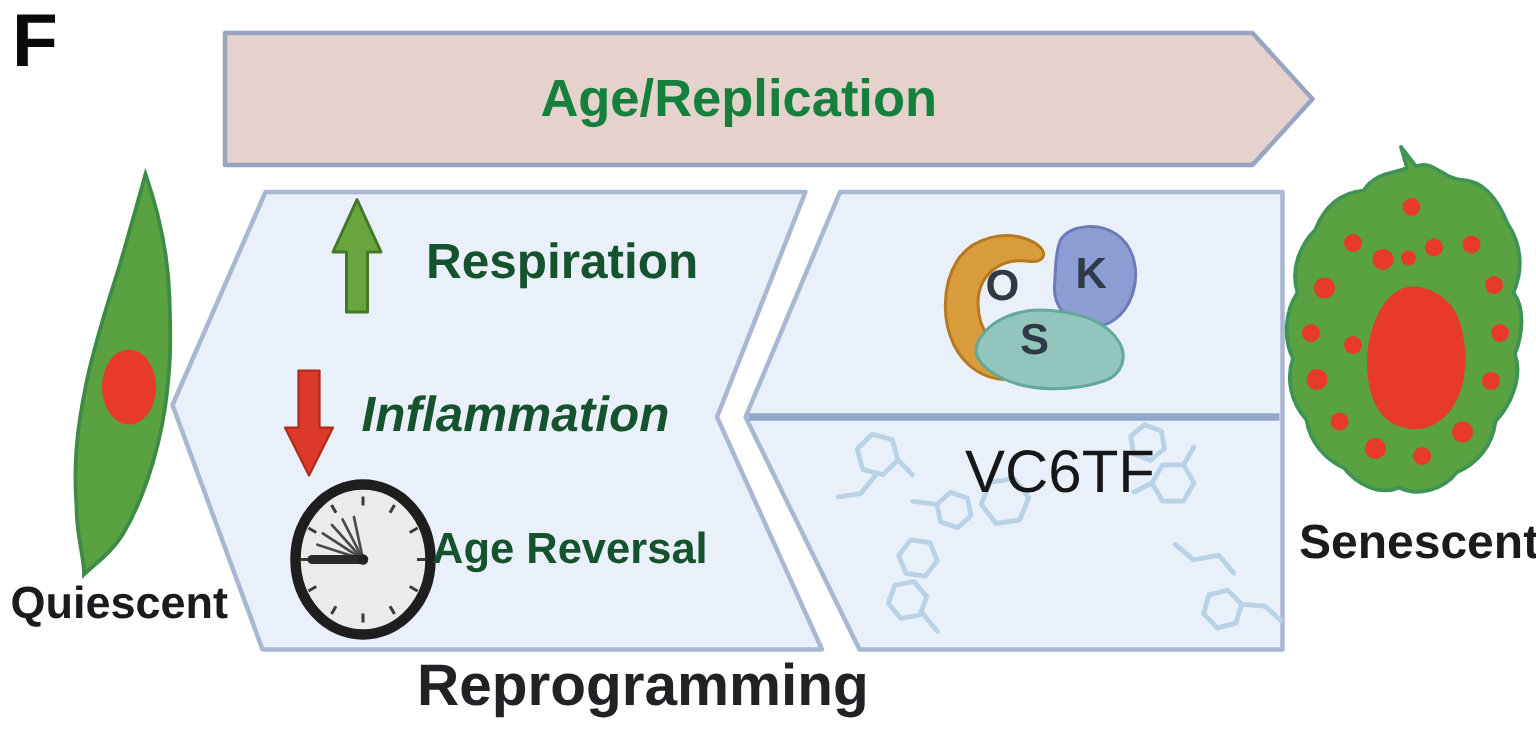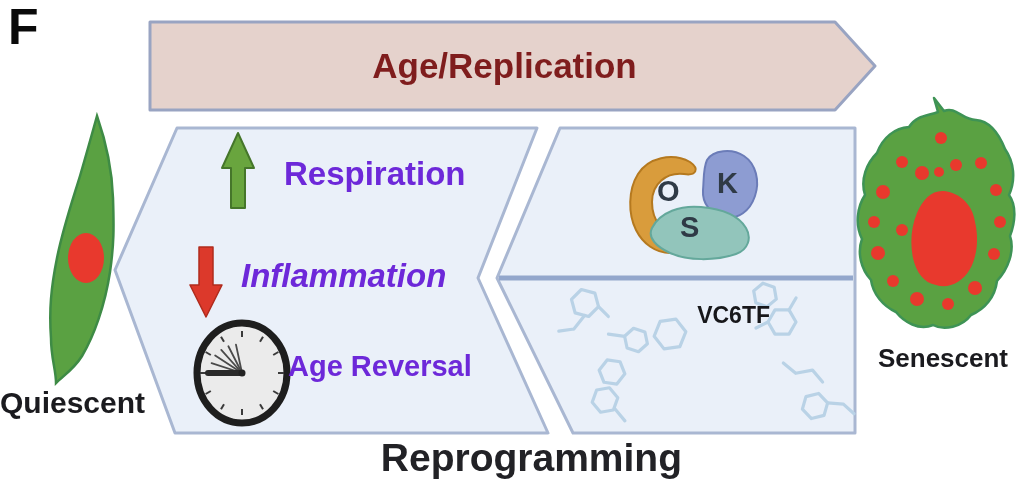--- a/index.html
+++ b/index.html
@@ -1,30 +1,30 @@
 <!DOCTYPE html>
 <html><head>
 <meta charset="utf-8">
 <style>
   html,body{margin:0;padding:0;background:#fff;}
   .stage{
     position:relative;width:1024px;height:488px;background:#ffffff;
     font-family:"Liberation Sans", sans-serif;overflow:hidden;
   }
   .stage svg{position:absolute;left:0;top:0;}
-  .lbl{position:absolute;color:#6d28d9;font-weight:600;white-space:nowrap;line-height:1.1;}
+  .lbl{position:absolute;color:#14532d;font-weight:600;white-space:nowrap;line-height:1.1;}
   .panel-f{left:8px;top:0px;font-size:50px;font-weight:800;color:#0a0a0a;}
-  .age-rep{left:150px;top:22px;width:685px;height:88px;display:flex;align-items:center;justify-content:center;font-size:35px;color:#7f1d1d;padding-left:12px;}
+  .age-rep{left:150px;top:22px;width:685px;height:88px;display:flex;align-items:center;justify-content:center;font-size:35px;color:#15803d;}
   .respiration{left:284px;top:156px;font-size:33px;}
   .inflammation{left:241px;top:258px;font-size:33px;font-style:italic;}
   .age-reversal{left:288px;top:351px;font-size:29px;}
-  .compounds{left:545px;top:295px;width:225px;text-align:right;font-size:23px;font-weight:700;color:#17171a;line-height:41px;}
-  .quiescent{left:0px;top:386px;width:152px;text-align:left;font-size:30px;color:#1b1b1f;}
-  .senescent{left:866px;top:344px;width:154px;text-align:center;font-size:26px;color:#1b1b1f;}
-  .reprogramming{left:278px;top:437px;width:404px;text-align:right;font-size:39px;color:#222226;}
+  .compounds{left:545px;top:295px;width:225px;text-align:right;font-size:40px;font-weight:400;color:#17171a;line-height:41px;}
+  .quiescent{left:0px;top:386px;width:152px;text-align:right;font-size:30px;color:#1b1b1f;}
+  .senescent{left:866px;top:344px;width:154px;text-align:center;font-size:32px;color:#1b1b1f;}
+  .reprogramming{left:278px;top:437px;width:404px;text-align:left;font-size:39px;color:#222226;}
   .osk-letter{font-size:29px;font-weight:600;color:#2f3a46;}
   .osk-o{left:657px;top:176px;}
   .osk-k{left:717px;top:168px;}
   .osk-s{left:680px;top:212px;}
   
   .big-arrow{stroke:#99a4c2;stroke-width:3;stroke-linejoin:round;}
   .chevron{stroke:#a9b7d2;stroke-width:3;stroke-linejoin:round;}
   .up-arrow{stroke:#45762a;stroke-width:2;stroke-linejoin:round;}
   .down-arrow{stroke:#b02b1d;stroke-width:1.5;stroke-linejoin:round;}
   .cell{stroke:#3e9355;stroke-width:2.5;stroke-linejoin:round;}

